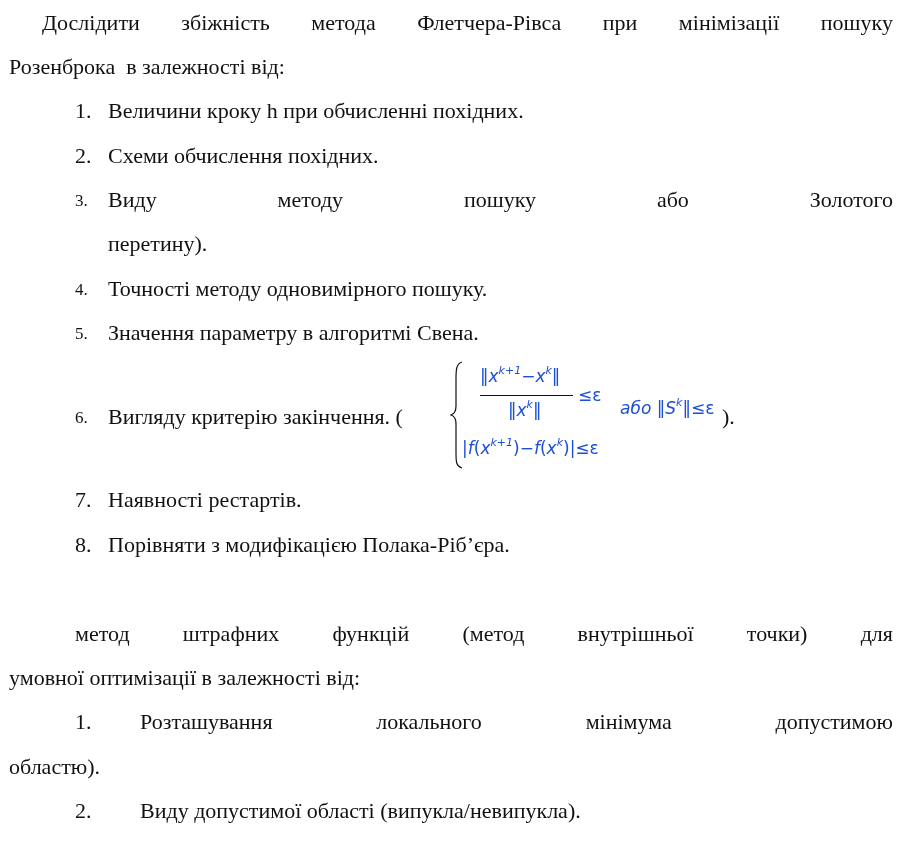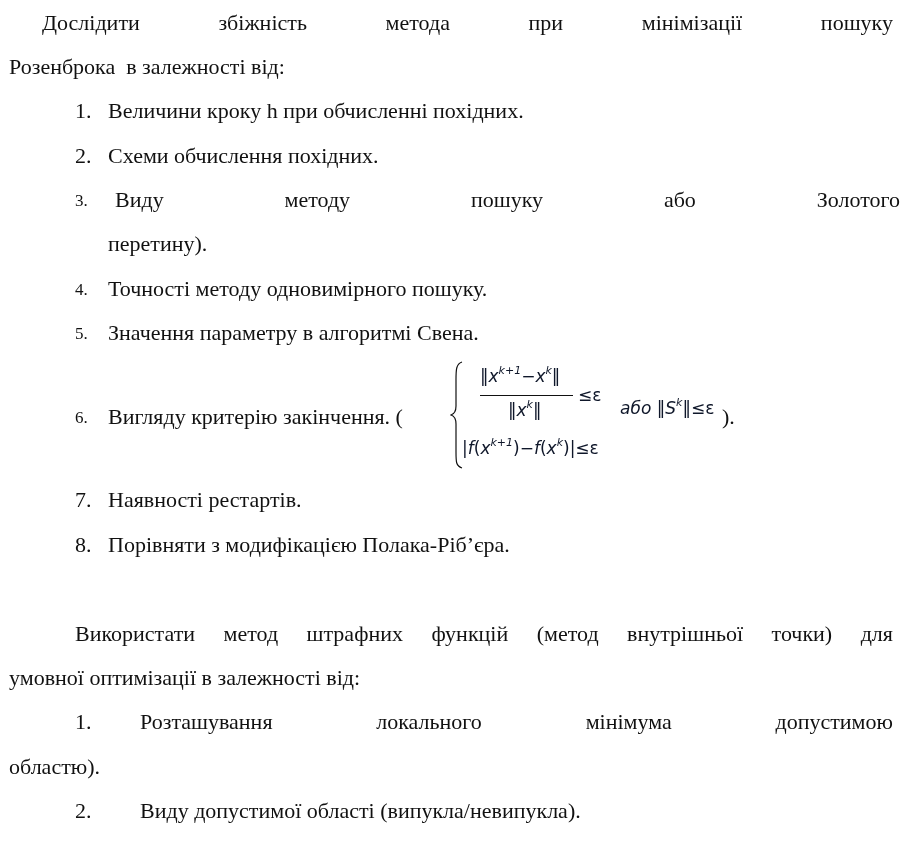--- a/index.html
+++ b/index.html
@@ -4,46 +4,47 @@
 <style>
   html, body { margin: 0; padding: 0; background: #ffffff; }
   body {
     width: 908px; height: 854px; position: relative; overflow: hidden;
     font-family: "Liberation Serif", serif; font-size: 22px; color: #111;
   }
   .line { position: absolute; white-space: nowrap; line-height: 26px; }
   .just { display: flex; justify-content: space-between; }
   .num { position: absolute; line-height: 26px; }
   .num.small { font-size: 17px; }
-  .formula { position: absolute; font-family: "DejaVu Sans", sans-serif; font-size: 17px; color: #0f172a; }
+  .formula { position: absolute; font-family: "DejaVu Sans", sans-serif; font-size: 17px; color: #1d4ed8; }
   .formula .it { font-style: italic; }
   .sup { font-size: 11px; position: relative; top: -8px; font-style: italic; }
   .brace { position: absolute; }
 </style>
 </head>
 <body>
 
 <div class="line just" style="left:42px; top:10px; width:851px;">
   <span>Дослідити</span>
   <span>збіжність</span>
   <span>метода</span>
+  <span>Флетчера-Рівса</span>
   <span>при</span>
   <span>мінімізації</span>
   <span>пошуку</span>
 </div>
 <div class="line" style="left:9px; top:54px; white-space:pre;">Розенброка  в залежності від:</div>
 
 <div class="num" style="left:75px; top:98px;">1.</div>
 <div class="line" style="left:108px; top:98px;">Величини кроку h при обчисленні похідних.</div>
 
 <div class="num" style="left:75px; top:143px;">2.</div>
 <div class="line" style="left:108px; top:143px;">Схеми обчислення похідних.</div>
 
 <div class="num small" style="left:75px; top:188px;">3.</div>
-<div class="line just" style="left:115px; top:187px; width:785px;gap:6px;">
+<div class="line just" style="left:108px; top:187px; width:785px;gap:6px;">
   <span>Виду</span>
   <span>методу</span>
   <span>пошуку</span>
   <span>або</span>
   <span>Золотого</span>
 </div>
 <div class="line" style="left:108px; top:231px;">перетину).</div>
 
 <div class="num small" style="left:75px; top:277px;">4.</div>
 <div class="line" style="left:108px; top:276px;">Точності методу одновимірного пошуку.</div>
@@ -79,21 +80,20 @@
   <div class="line" style="left:722px; top:404px;">).</div>
 </div>
 
 <div class="num" style="left:75px; top:487px;">7.</div>
 <div class="line" style="left:108px; top:487px;">Наявності рестартів.</div>
 
 <div class="num" style="left:75px; top:532px;">8.</div>
 <div class="line" style="left:108px; top:532px;">Порівняти з модифікацією Полака-Ріб’єра.</div>
 
 <div class="line just" style="left:75px; top:621px; width:818px;">
-  <span>Використати</span>
   <span>метод</span>
   <span>штрафних</span>
   <span>функцій</span>
   <span>(метод</span>
   <span>внутрішньої</span>
   <span>точки)</span>
   <span>для</span>
 </div>
 <div class="line" style="left:9px; top:665px;">умовної оптимізації в залежності від:</div>
 

